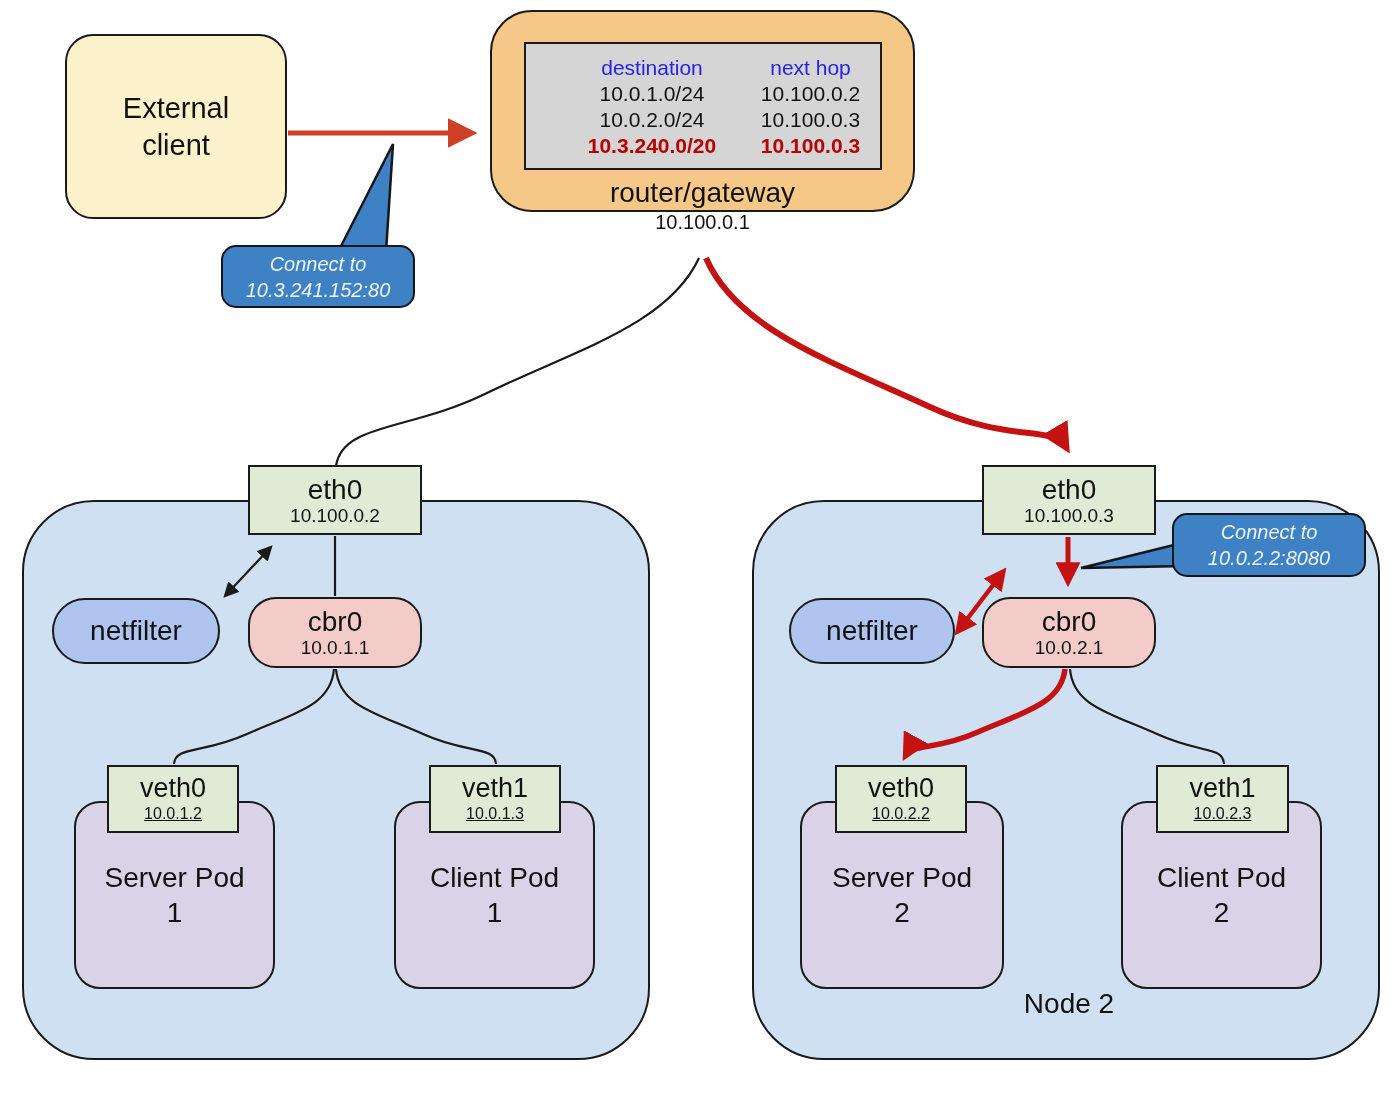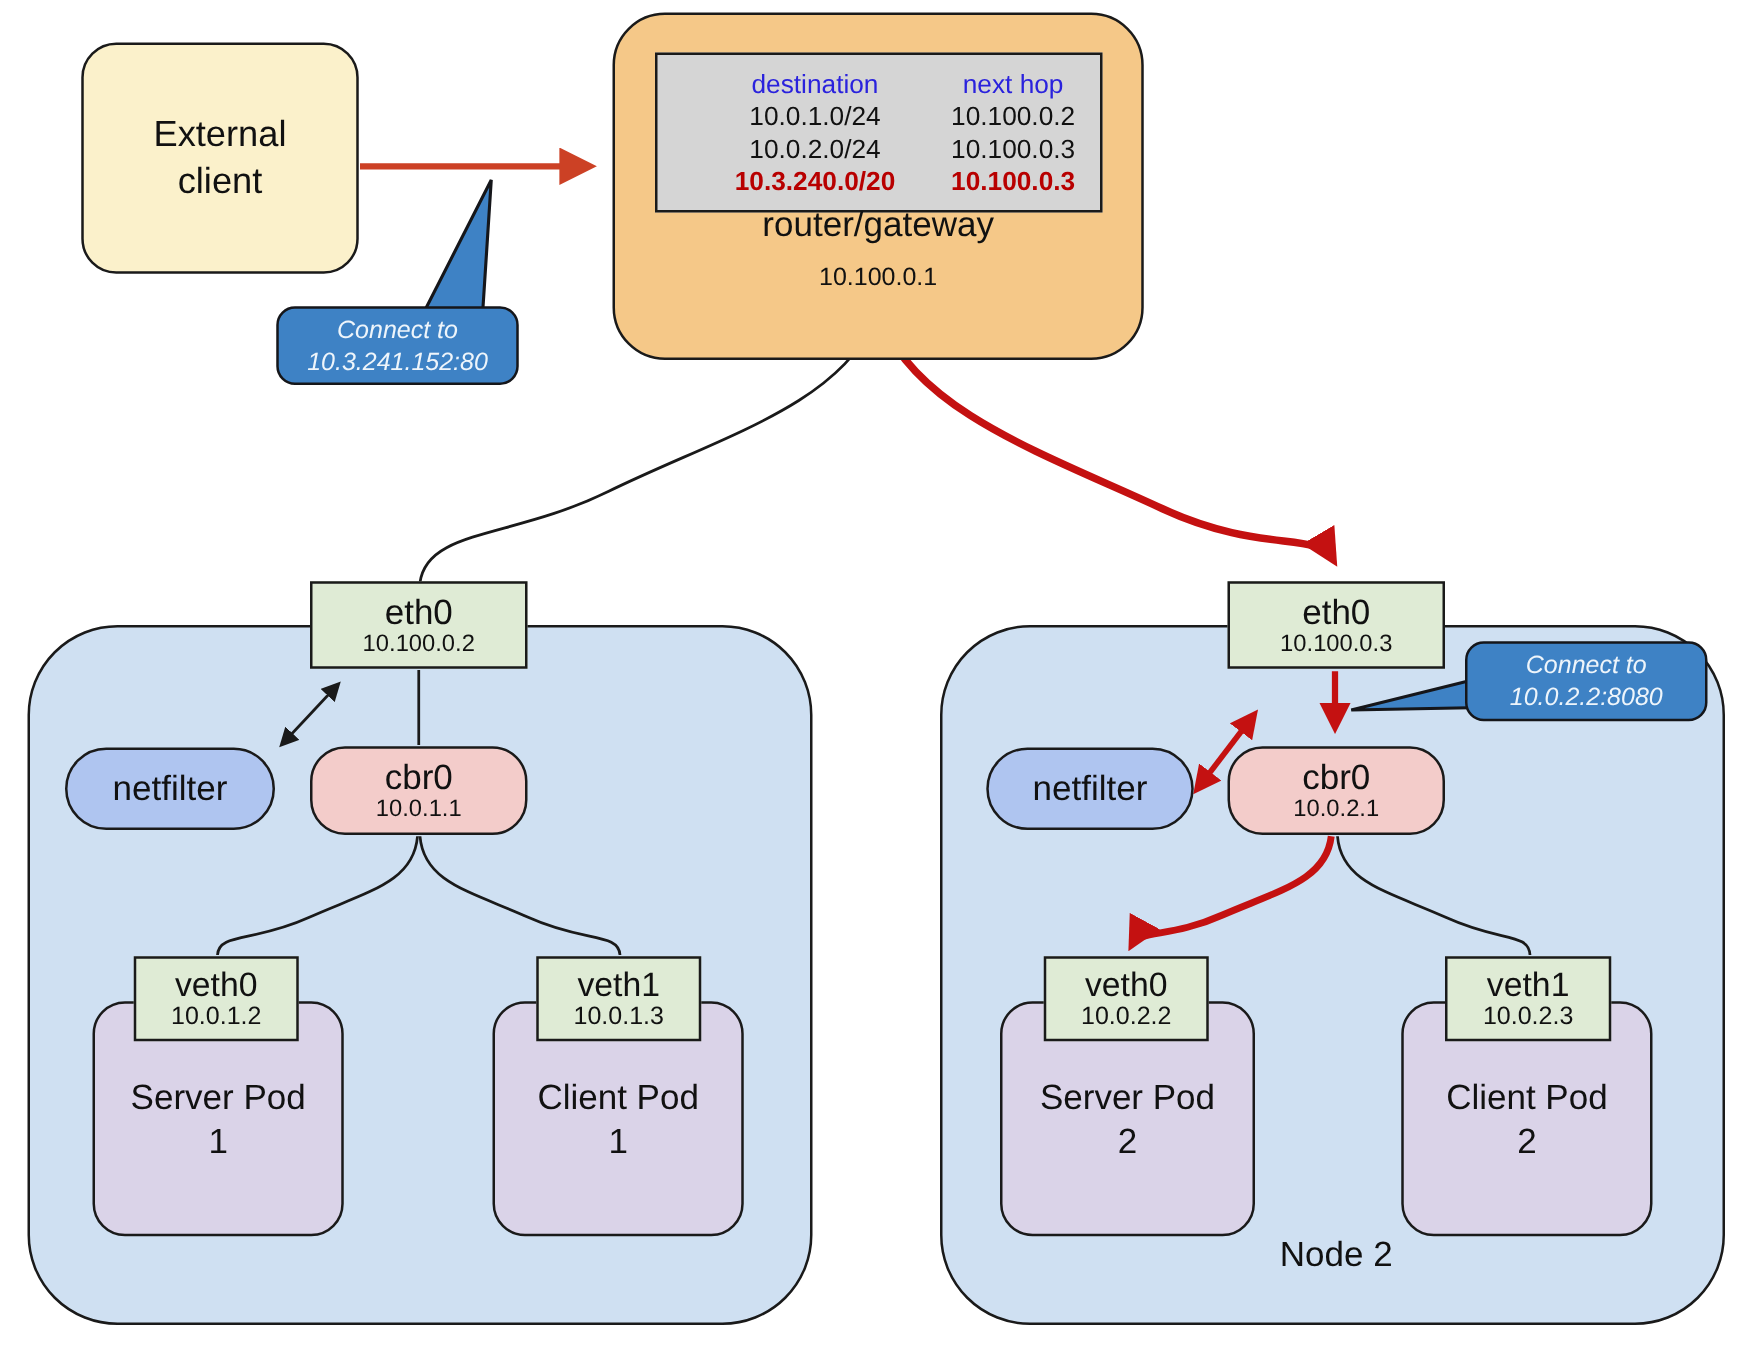--- a/index.html
+++ b/index.html
@@ -12,31 +12,31 @@
     display:flex;flex-direction:column;align-items:center;justify-content:center;text-align:center;
   }
   .ml{white-space:pre-line;}
   .ext{background:var(--external-client-fill,#fbf1cb);border-radius:28px;border-width:2.5px;font-size:29px;line-height:37px;}
   .router{background:var(--router-fill,#f5c888);border-radius:42px;border-width:2.5px;display:block;}
   .rt-table{position:absolute;left:32px;top:30px;width:358px;height:128px;background:var(--table-fill,#d5d5d5);
     border:2px solid var(--line-black,#1a1a1a);box-sizing:border-box;padding:11px 0 0 37px;}
   .rt-row{display:grid;grid-template-columns:178px auto;font-size:21px;line-height:26px;}
   .rt-head{color:var(--table-header-text,#2a22dd);}
   .rt-hl{color:var(--table-highlight-text,#b80000);font-weight:bold;}
-  .router-label{position:absolute;left:0;right:0;top:152px;text-align:center;font-size:28px;line-height:32px;}
+  .router-label{position:absolute;left:0;right:0;top:165px;text-align:center;font-size:28px;line-height:32px;}
   .router-ip{position:absolute;left:0;right:0;top:199px;text-align:center;font-size:20px;}
   .node-bg{position:absolute;width:628px;height:560px;background:var(--node-fill,#cfe0f2);
     border:2.5px solid var(--line-black,#1a1a1a);border-radius:72px;box-sizing:border-box;}
   .node-label{position:absolute;width:200px;text-align:center;font-size:28px;}
   .iface{background:var(--iface-green-fill,#dfebd5);}
   .bridge{background:var(--bridge-pink-fill,#f3ccca);border-radius:28px;}
   .title{font-size:28px;line-height:31px;text-align:right;}
   .ip{font-size:19px;line-height:22px;}
   .veth .title{font-size:27px;line-height:29px;}
-  .veth .ip{font-size:20px;line-height:21px;}
+  .veth .ip{font-size:16px;line-height:21px;text-decoration:underline;}
   .pill{border-radius:34px;background:var(--netfilter-fill,#afc5f0);font-size:28px;}
   .pod{background:var(--pod-fill,#dad3e8);border-radius:26px;border-width:2.5px;font-size:28px;line-height:35px;}
   .bubble{position:absolute;box-sizing:border-box;background:var(--bubble-fill,#3e82c5);
     border:2.5px solid #15161a;border-radius:15px;color:var(--bubble-text,#eef5fb);
     font-size:20px;line-height:26px;display:flex;align-items:center;justify-content:center;text-align:center;font-style:italic;}
   svg.connectors{position:absolute;left:0;top:0;pointer-events:none;}
 </style>
 </head>
 <body>
 
@@ -76,21 +76,21 @@
     <path d="M 958 631 L 1003 572" style="stroke:var(--arrow-red,#c41111)" stroke-width="4.5" fill="none" marker-start="url(#arrR)" marker-end="url(#arrR)"></path>
     <path d="M 1065 669 C 1061 704, 1024 712, 978 732 C 938 750, 912 744, 906 755" style="stroke:var(--arrow-red,#c41111)" stroke-width="5.5" fill="none" marker-end="url(#arrR)"></path>
     <path d="M 1070 669 C 1073 706, 1110 713, 1157 734 C 1201 754, 1223 746, 1224 764" style="stroke:var(--line-black,#1a1a1a)" stroke-width="2.2" fill="none"></path>
   </svg>
 
   <div class="box ext" style="left:65px;top:34px;width:222px;height:185px;">
     <div class="ml">External
 client</div>
   </div>
 
-  <div class="box router" style="left:490px;top:10px;width:425px;height:278px;">
+  <div class="box router" style="left:490px;top:10px;width:425px;height:202px;">
     <div class="rt-table">
       <div class="rt-row rt-head">
         <span>destination</span>
         <span>next hop</span>
       </div>
       <div class="rt-row">
         <span>10.0.1.0/24</span>
         <span>10.100.0.2</span>
       </div>
       <div class="rt-row">

